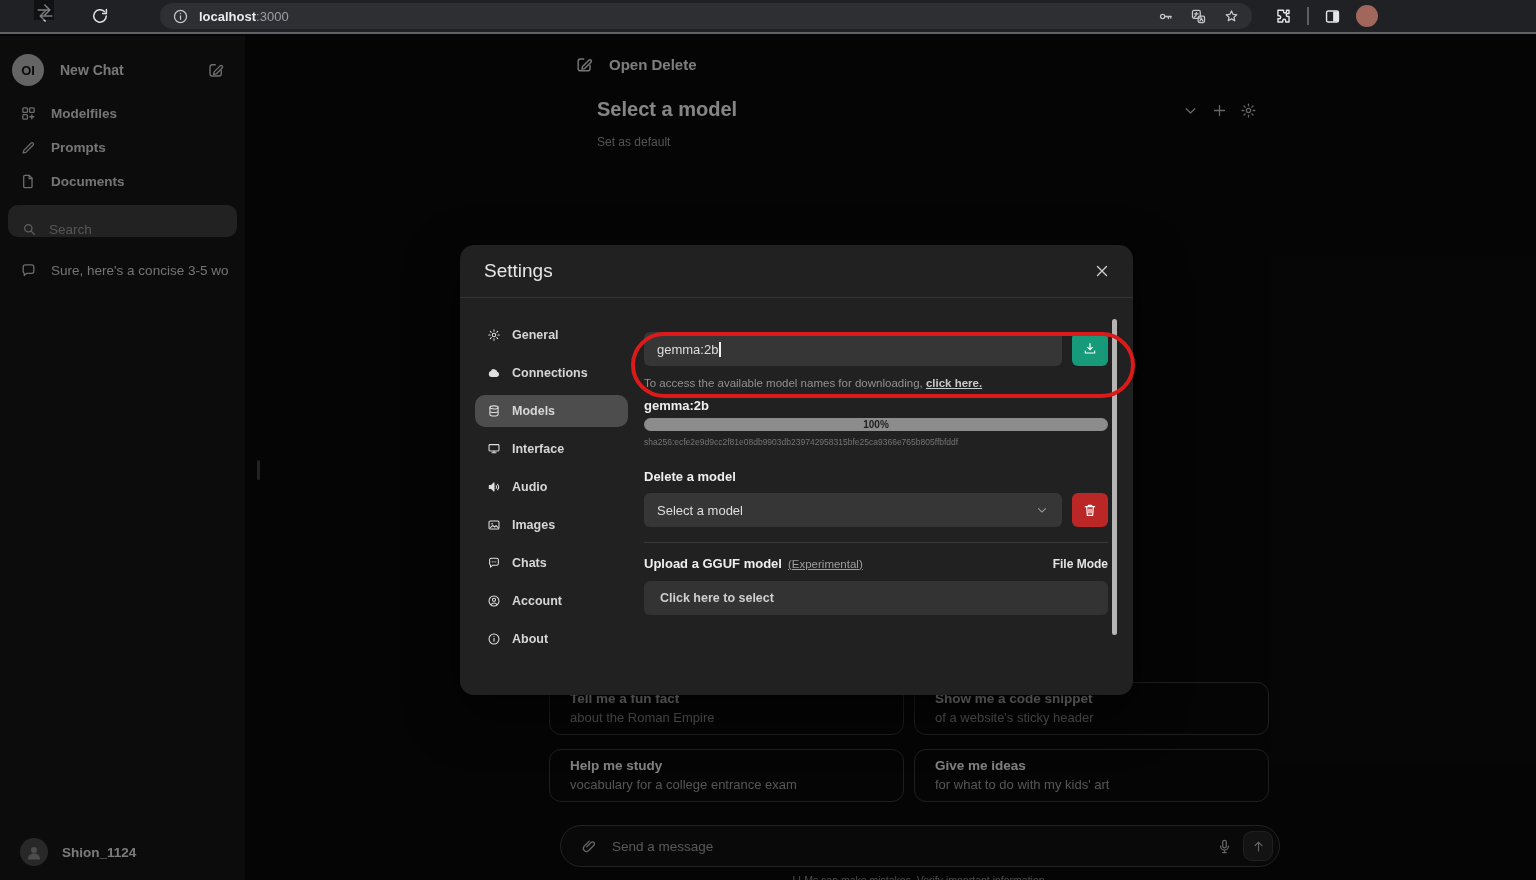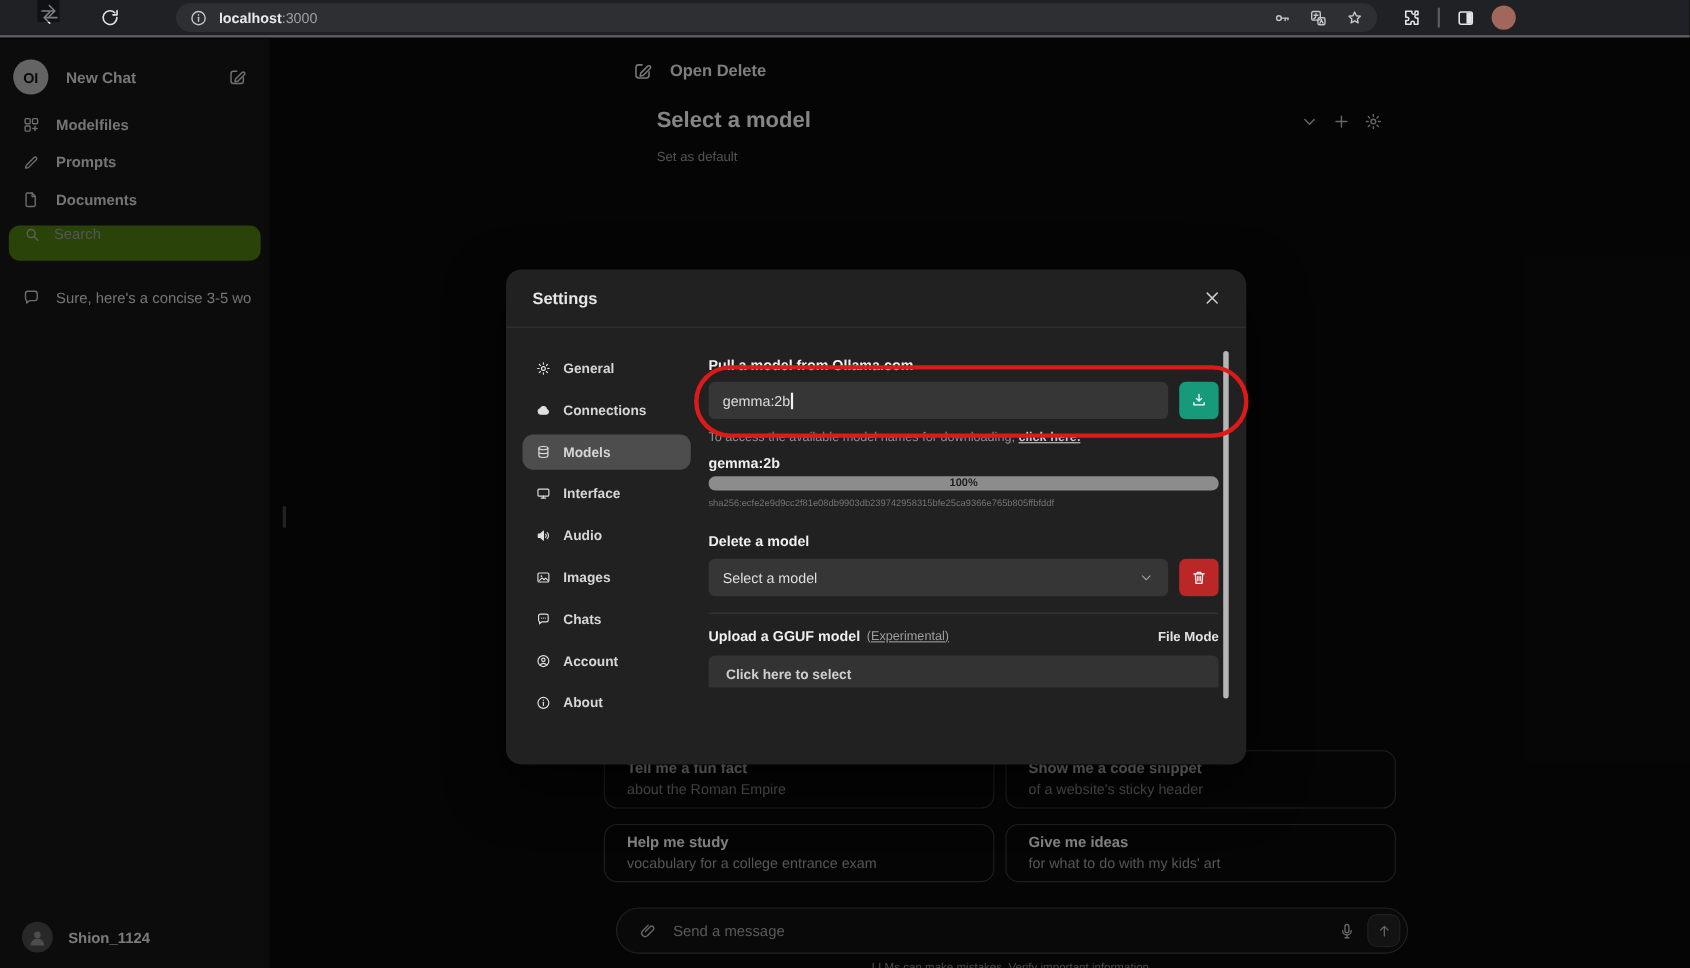--- a/index.html
+++ b/index.html
@@ -32,22 +32,22 @@
   .sidebar { position:absolute; left:0; top:0; width:245px; height:844px; background:#171717; color:#dcdcdc; }
   .srow { display:flex; align-items:center; }
   .newchat { margin:16px 10px 0 12px; height:36px; }
   .oilogo { width:32px; height:32px; border-radius:50%; background:#b9b9b9; color:#141414;
     font-weight:bold; font-size:13px; display:flex; align-items:center; justify-content:center; }
   .newchat .lbl { font-size:14px; font-weight:bold; margin-left:16px; flex:1; }
   .newchat .edit { width:18px; height:18px; color:#cfcfcf; margin-right:10px; }
   .smenu { margin-top:8px; }
   .sitem { height:34px; display:flex; align-items:center; padding-left:20px; font-size:13.5px; font-weight:bold; color:#d8d8d8; }
   .sitem .mi { width:17px; height:17px; color:#c9c9c9; margin-right:14px; }
-  .searchbox { margin:7px 8px 0 8px; height:32px; background:#4d7c0f; border-radius:10px;
-    display:flex; align-items:flex-start; padding-left:13px; }
+  .searchbox { margin:7px 8px 0 8px; height:32px; background:#404040; border-radius:10px;
+    display:flex; align-items:flex-end; padding-left:13px; }
   .searchbox .mi { width:16px; height:16px; color:#b5b5b5; margin-right:12px; }
   .searchbox input { background:transparent; border:none; outline:none; color:#cfcfcf; font-size:13.5px; width:170px;
     font-family:inherit; }
   .searchbox input::placeholder { color:#9f9f9f; }
   .hist { margin-top:18px; height:30px; display:flex; align-items:center; padding-left:20px;
     font-size:13.5px; color:#d4d4d4; white-space:nowrap; overflow:hidden; }
   .hist .mi { width:17px; height:17px; flex:none; color:#c9c9c9; margin-right:14px; }
   .userrow { position:absolute; left:0; bottom:0; width:245px; height:56px; display:flex; align-items:center; padding-left:20px; }
   .uav { width:28px; height:28px; border-radius:50%; background:#4a4a4a; color:#8e8e8e; display:flex; align-items:center; justify-content:center; overflow:hidden; }
   .uav svg { width:20px; height:20px; }
@@ -80,21 +80,21 @@
   .sendbtn { width:30px; height:30px; border-radius:9px; background:#232323; border:1px solid #3c3c3c;
     color:#bdbdbd; display:flex; align-items:center; justify-content:center; margin-left:10px; }
   .sendbtn svg { width:15px; height:15px; }
   .disclaimer { position:absolute; left:315px; top:838px; width:720px; text-align:center;
     font-size:10.5px; color:#8a8a8a; }
 
   
   .modal { position:absolute; left:460px; top:209px; width:673px; height:450px; background:#212121;
     border-radius:14px; z-index:20; color:#e6e6e6; box-shadow:0 18px 50px rgba(0,0,0,.6); }
   .mhd { height:53px; display:flex; align-items:center; padding:0 22px 0 24px; border-bottom:1px solid #343434; }
-  .mhd .title { font-size:15px; font-weight:bold; flex:1; }
+  .mhd .title { font-size:19px; font-weight:normal; flex:1; }
   .mhd .close { width:18px; height:18px; color:#d0d0d0; }
   .tabs { position:absolute; left:15px; top:74px; width:153px; }
   .tab { height:32px; border-radius:10px; display:flex; align-items:center; padding-left:12px;
     font-size:12.5px; font-weight:bold; color:#d6d6d6; margin-bottom:6px; }
   .tab.active { background:#4d4d4d; }
   .tab .mi { width:14px; height:14px; margin-right:11px; color:#e0e0e0; }
   .pane { position:absolute; left:184px; top:67px; width:464px; height:313px; overflow:hidden; padding-top:12px; }
   .h13 { font-size:13px; font-weight:bold; color:#efefef; }
   .pullrow { display:flex; margin-top:8px; }
   .fakein { flex:1; height:34px; background:#363636; border-radius:6px; display:flex; align-items:center;
@@ -375,21 +375,20 @@
         <svg class="ic mi" viewBox="0 0 24 24">
             <circle cx="12" cy="12" r="8.5"></circle>
             <path d="M12 11v5"></path>
             <circle cx="12" cy="7.8" r="1" fill="currentColor" stroke="none"></circle>
           </svg>
         <span>About</span>
       </div>
     </div>
 
     <div class="pane">
-      <div class="h13">Pull a model from Ollama.com</div>
       <div class="pullrow">
         <div class="fakein">
           <span>gemma:2b</span>
             <span class="caret"></span>
         </div>
         <div class="greenbtn">
           <svg class="ic" viewBox="0 0 24 24">
               <path d="M12 4v9 M8.5 9.5L12 13l3.5-3.5 M5 15v3h14v-3"></path>
             </svg>
         </div>

